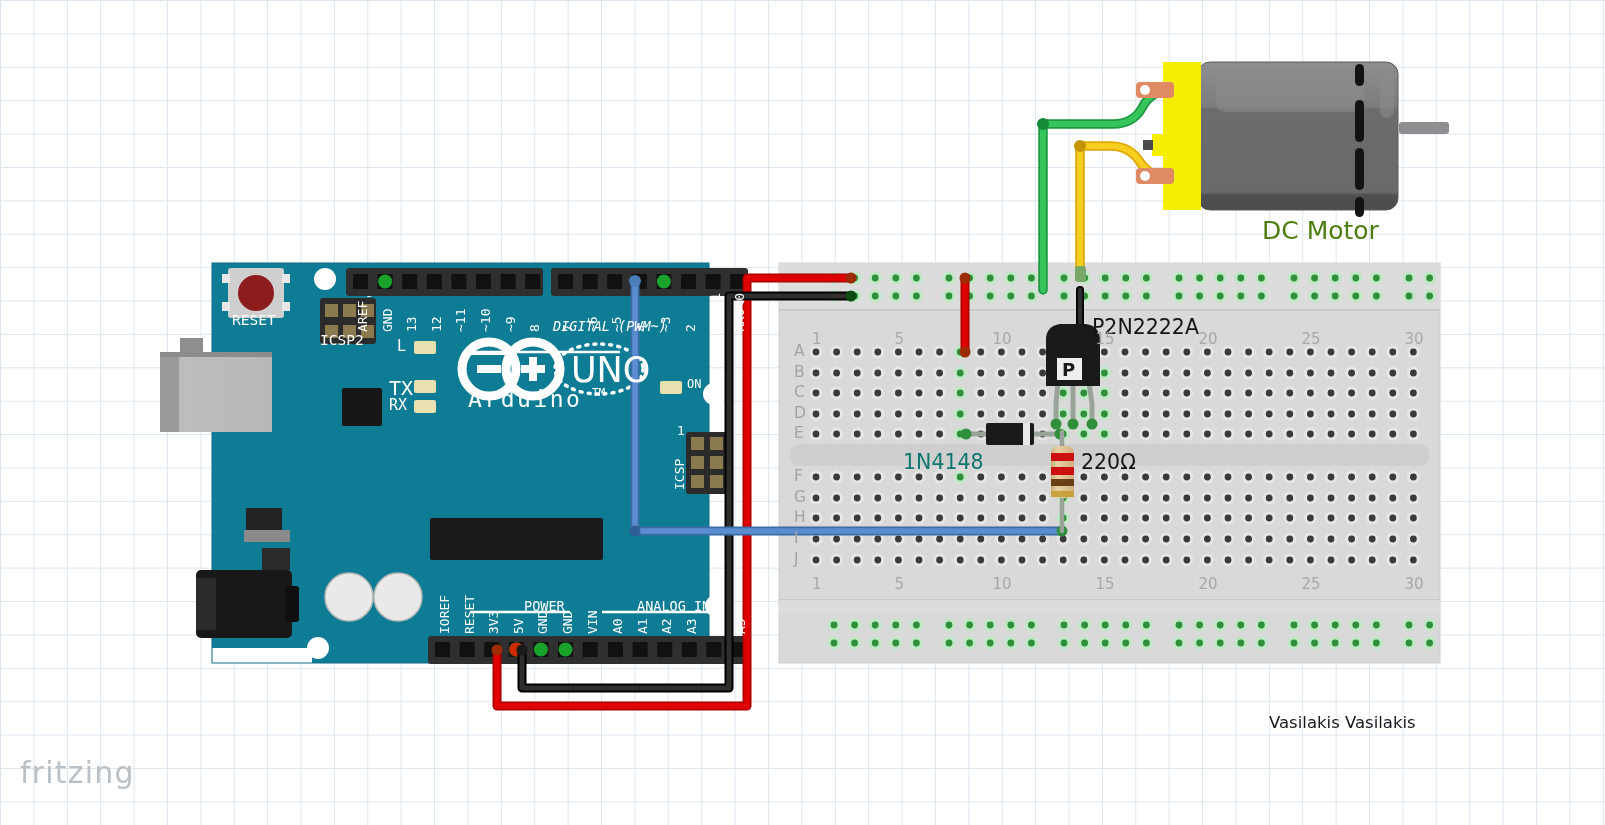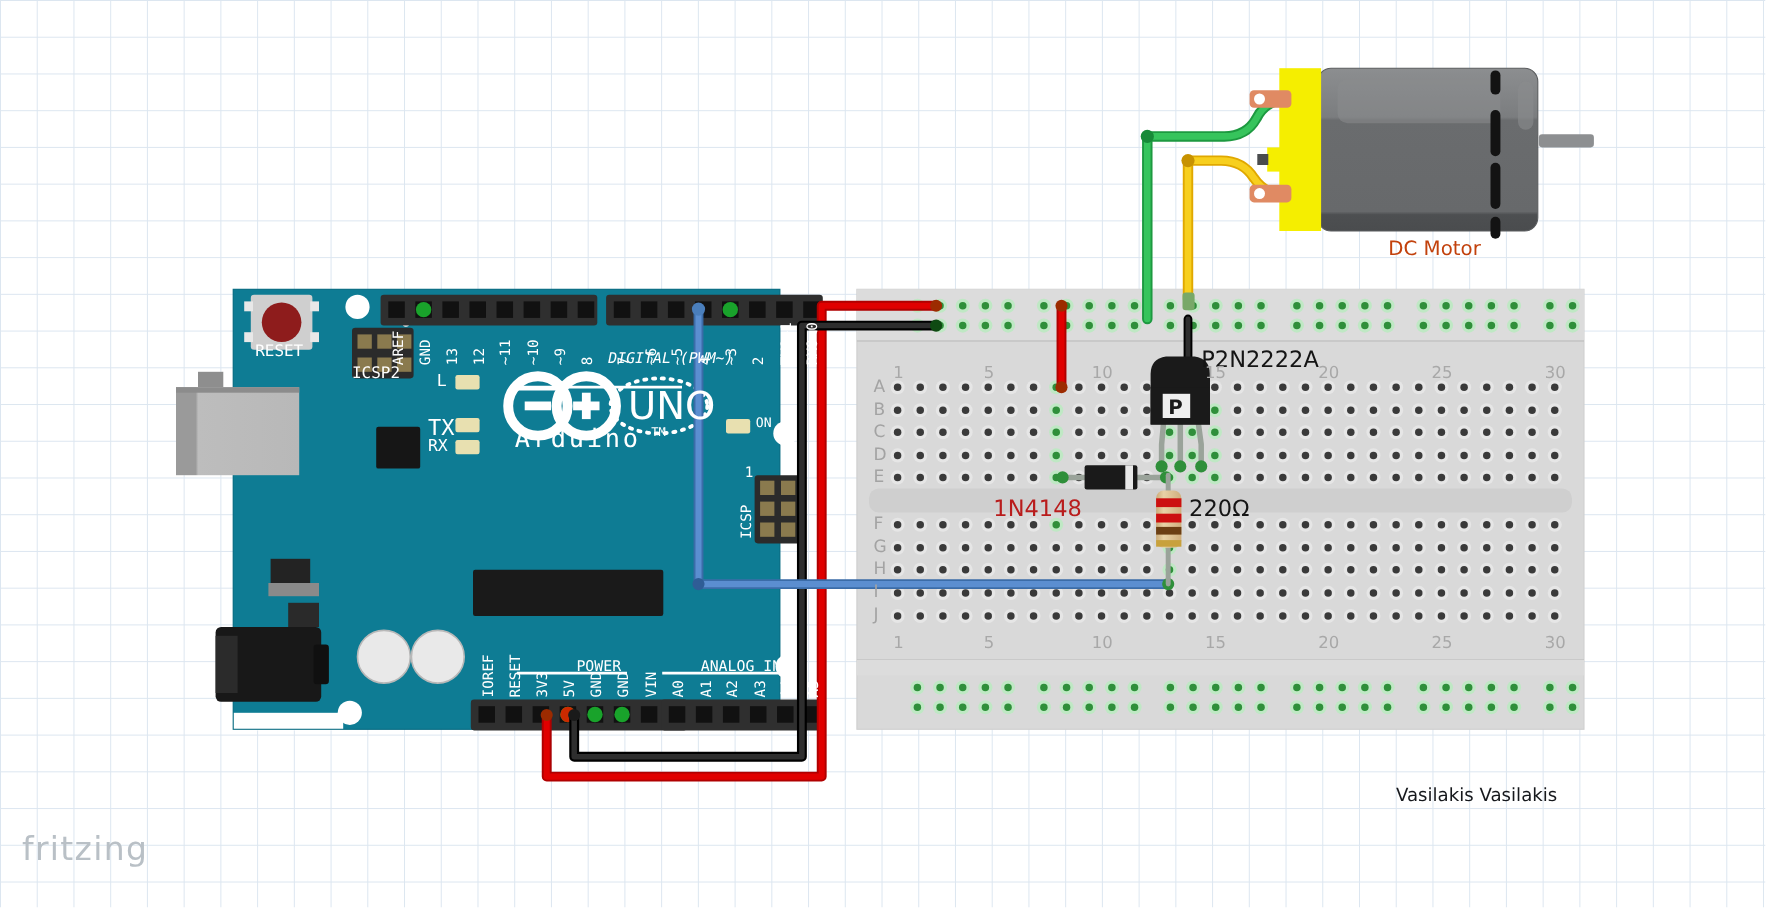--- a/index.html
+++ b/index.html
@@ -15,23 +15,23 @@
       linear-gradient(to right, #dce6f0 1px, transparent 1px),
       linear-gradient(to bottom, #dce6f0 1px, transparent 1px);
     background-size:33.4px 33.4px;
   }
   #canvas{position:absolute;left:0;top:0;width:1605px;height:825px;}
   .txt{position:absolute;white-space:nowrap;color:#1b1b1b;}
   #title-block{
     position:absolute;left:205px;top:24px;width:340px;
     text-align:center;font-size:19.5px;line-height:23.5px;color:#16181c;
   }
-  #dc-motor-label{left:1262px;top:216px;font-size:18px;color:#c2410c;}
+  #dc-motor-label{left:1262px;top:216px;font-size:25px;color:#4d7c0f;}
   #transistor-label{left:1092px;top:315px;font-size:20.5px;color:#141414;}
-  #diode-label{left:903px;top:450px;font-size:20.5px;color:#b91c1c;}
+  #diode-label{left:903px;top:450px;font-size:20.5px;color:#0f766e;}
   #resistor-label{left:1081px;top:450px;font-size:20.5px;color:#141414;}
   #author-label{left:1269px;top:713px;font-size:16.5px;color:#16181c;}
   #fritzing-logo{
     position:absolute;left:20px;top:755px;font-size:30px;
     color:#b9c0c6;letter-spacing:1.2px;font-family:"DejaVu Sans",sans-serif;
   }
   
   .silk{position:absolute;font-family:"DejaVu Sans Mono",monospace;color:#ffffff;white-space:nowrap;}
   .vert{transform-origin:0 0;transform:rotate(-90deg);}
 </style>

